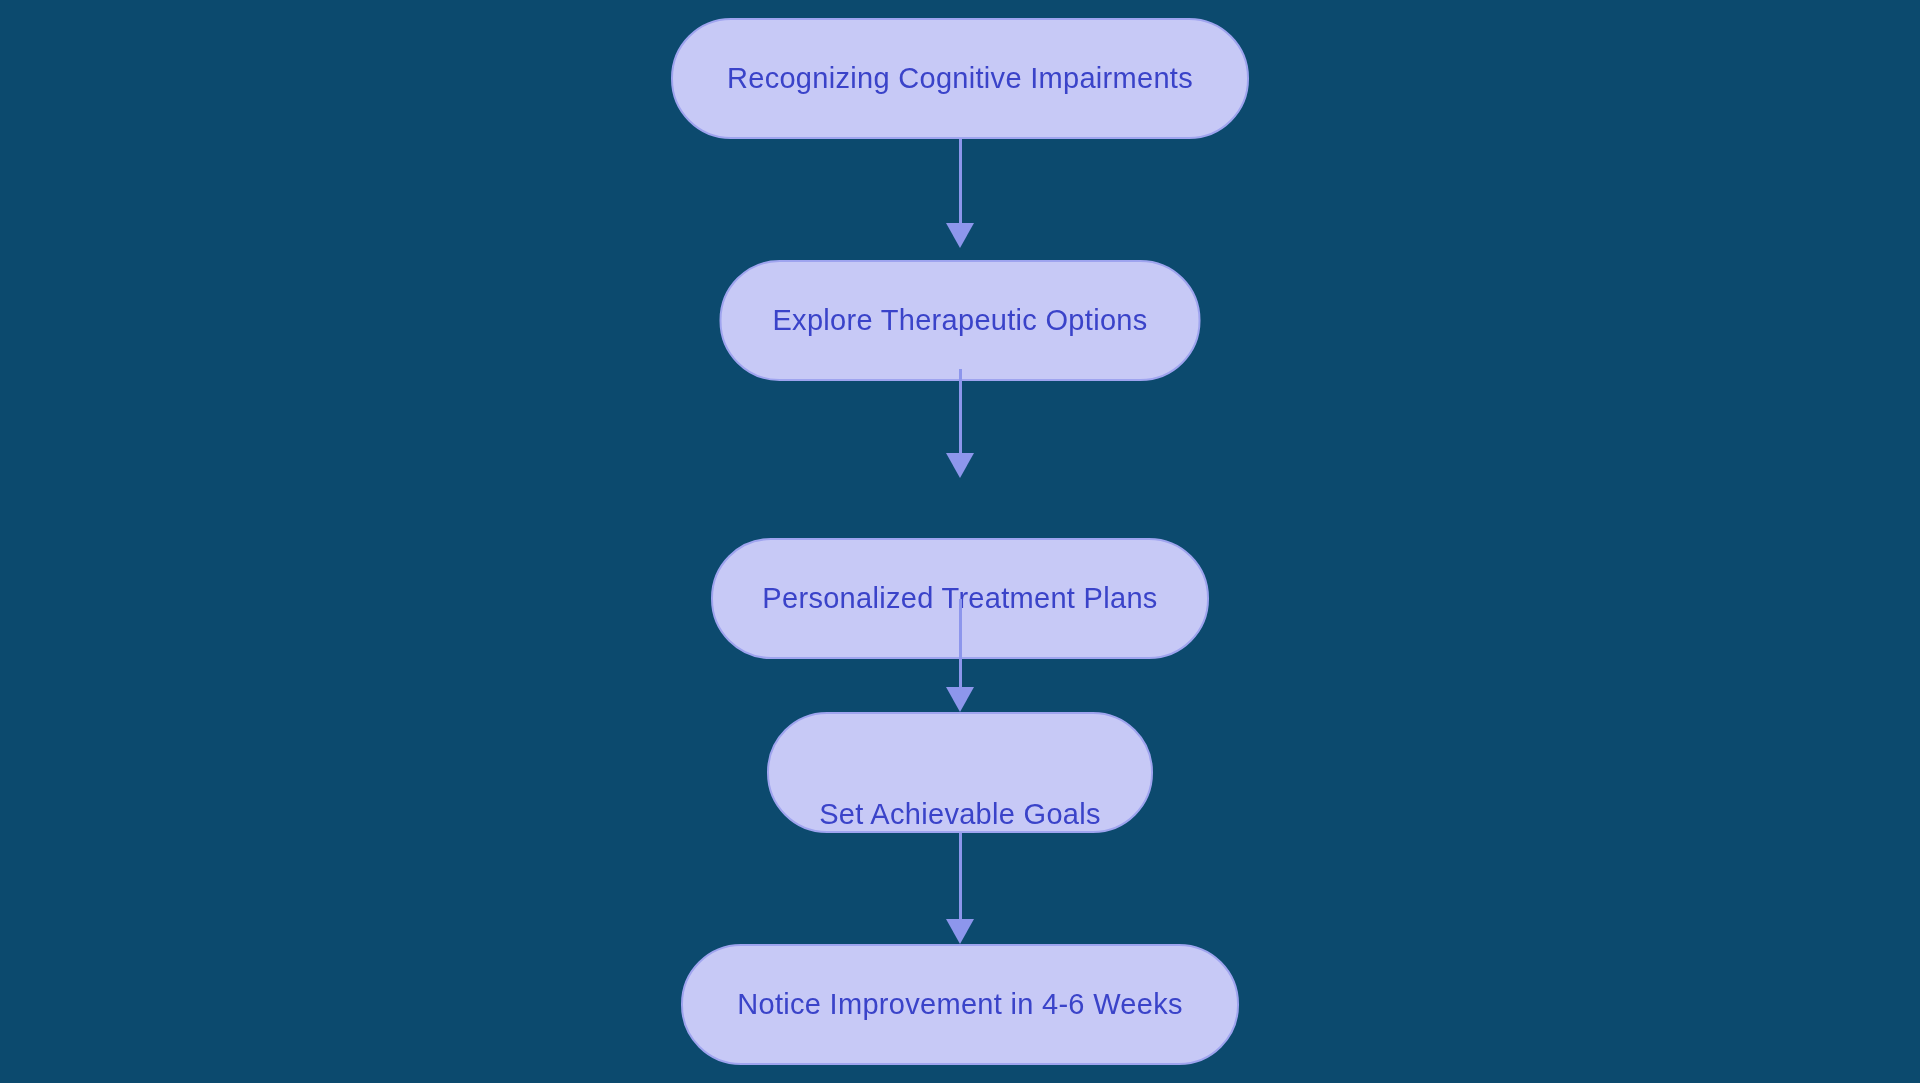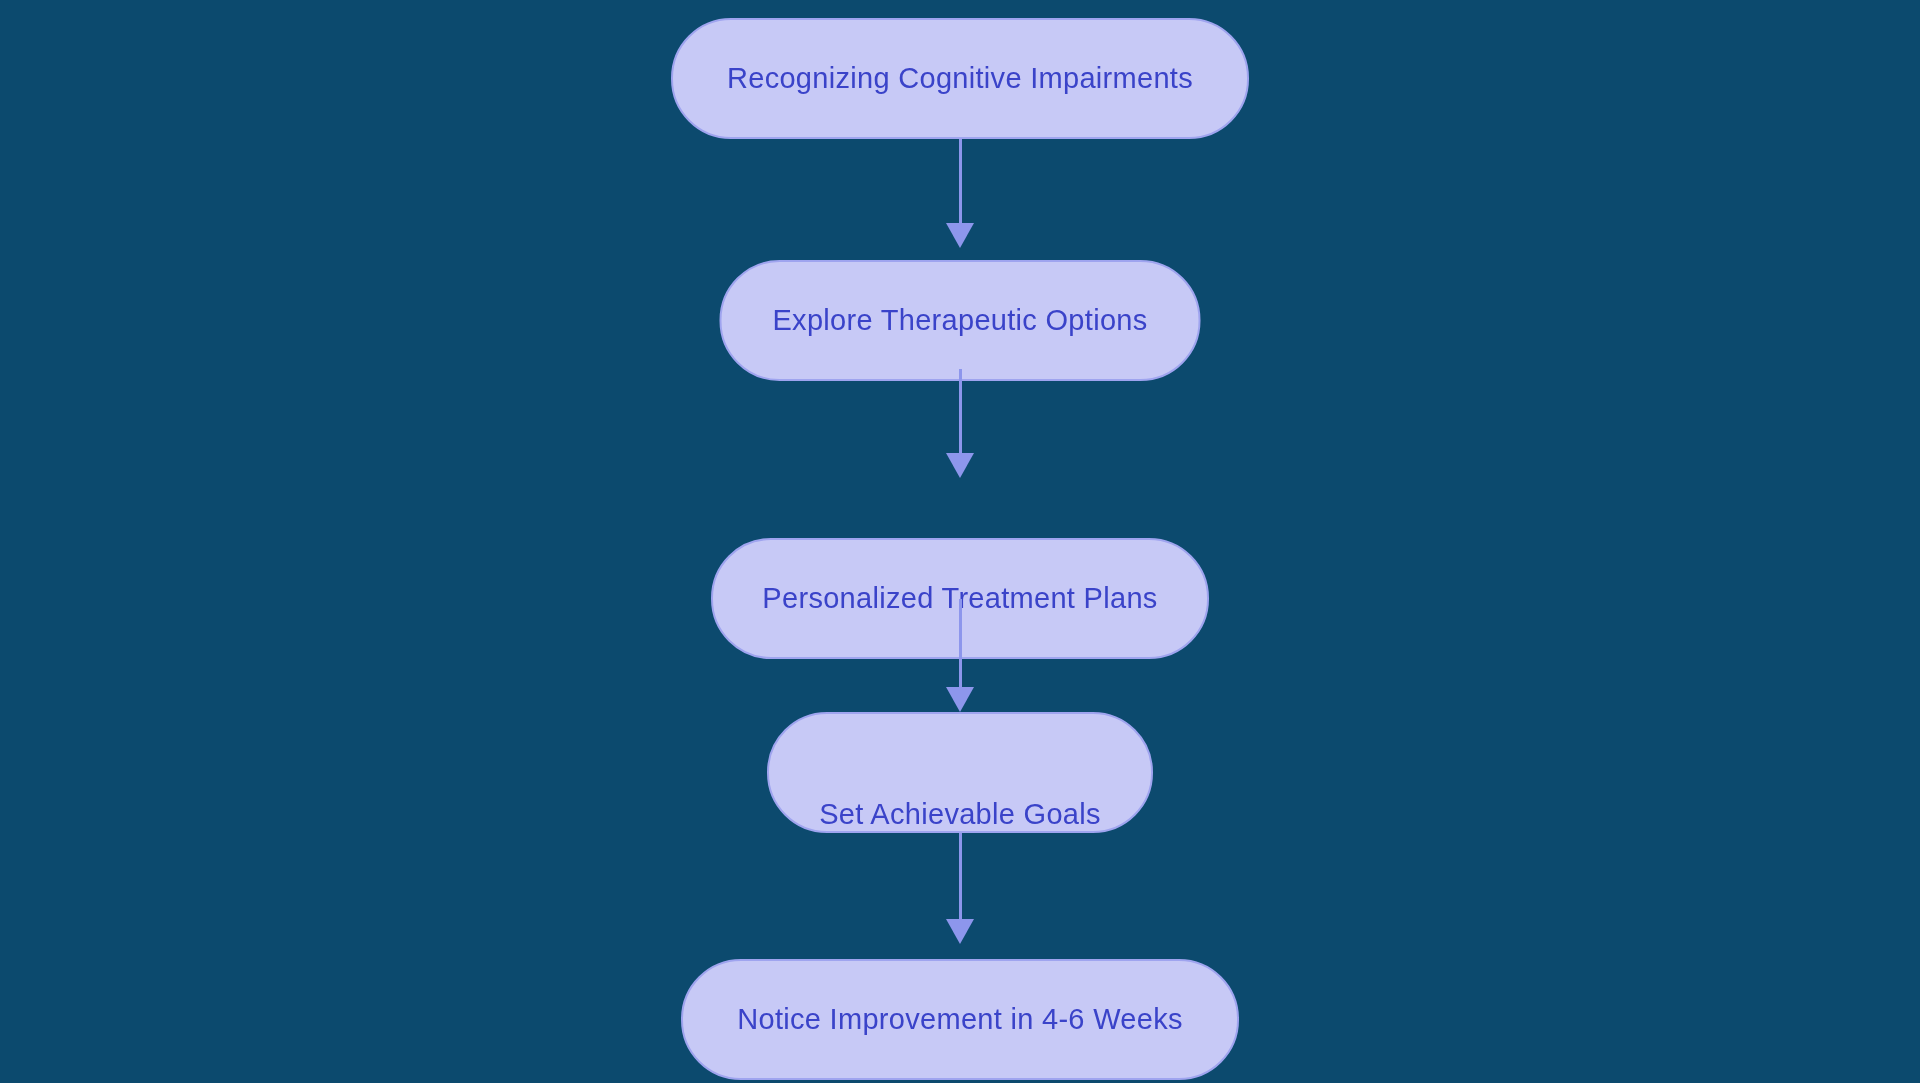--- a/index.html
+++ b/index.html
@@ -30,21 +30,21 @@
     color: var(--text-color, #3a43c9);
     font-size: 29px;
     letter-spacing: 0.3px;
     white-space: nowrap;
     text-align: center;
   }
   .n0 { top: 18px;  width: 578px; }
   .n1 { top: 260px; width: 481px; }
   .n2 { top: 504px; width: 498px; margin-top: 34px; }
   .n3 { top: 712px; width: 386px; align-items: flex-end; }
-  .n4 { top: 944px; width: 558px; margin-top: 15px; }
+  .n4 { top: 944px; width: 558px; }
 
   .flow-arrow {
     position: absolute;
     left: 50%;
     transform: translateX(-50%);
     width: 28px;
     display: flex;
     flex-direction: column;
     align-items: center;
   }

